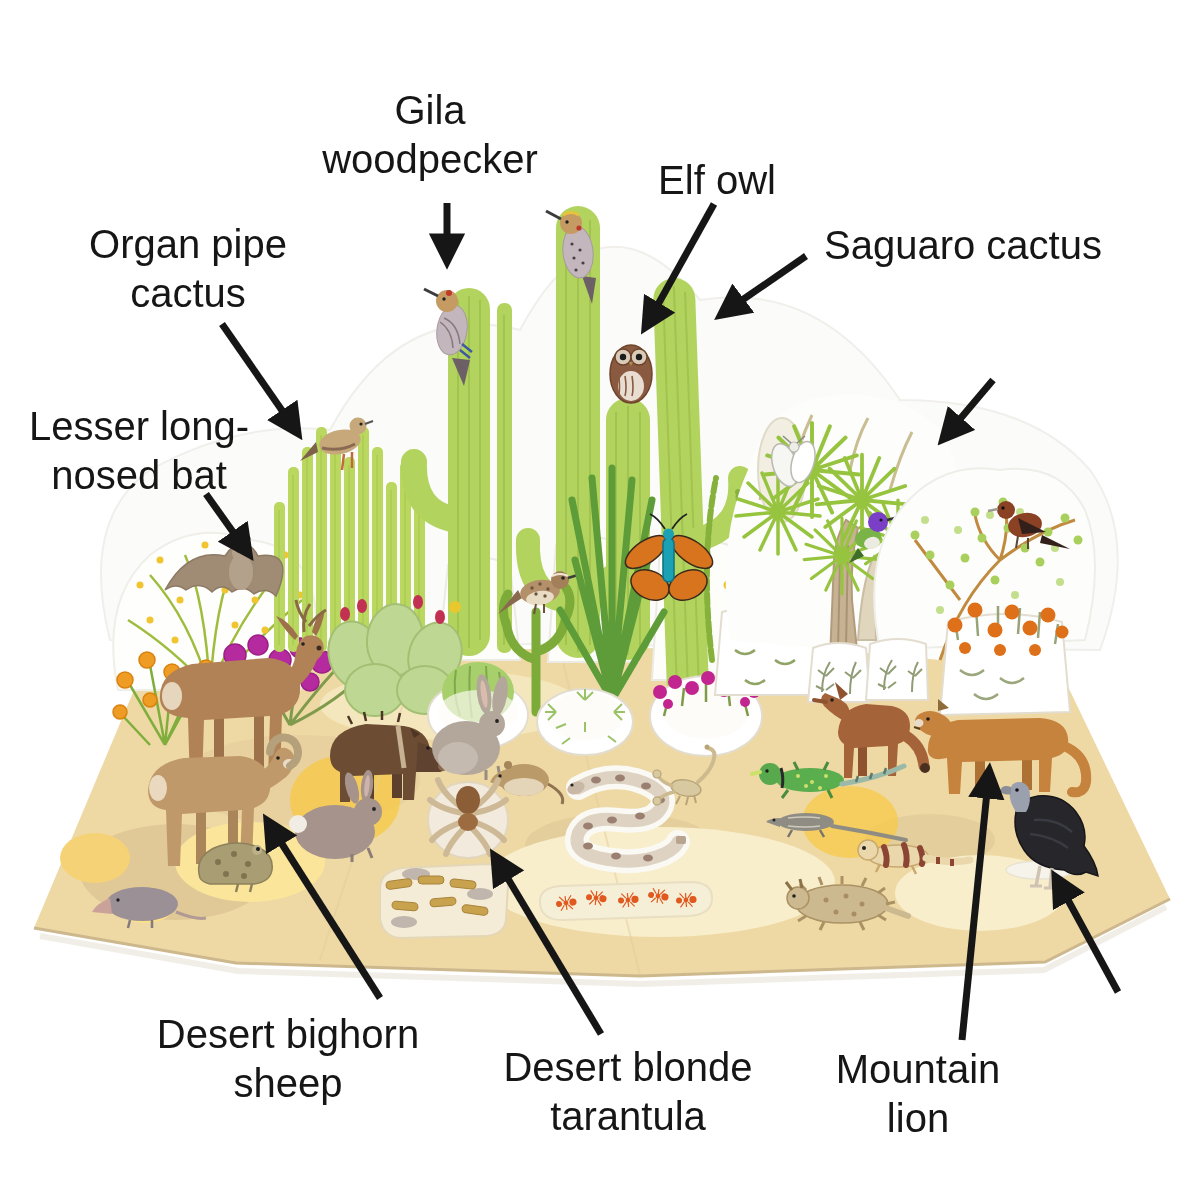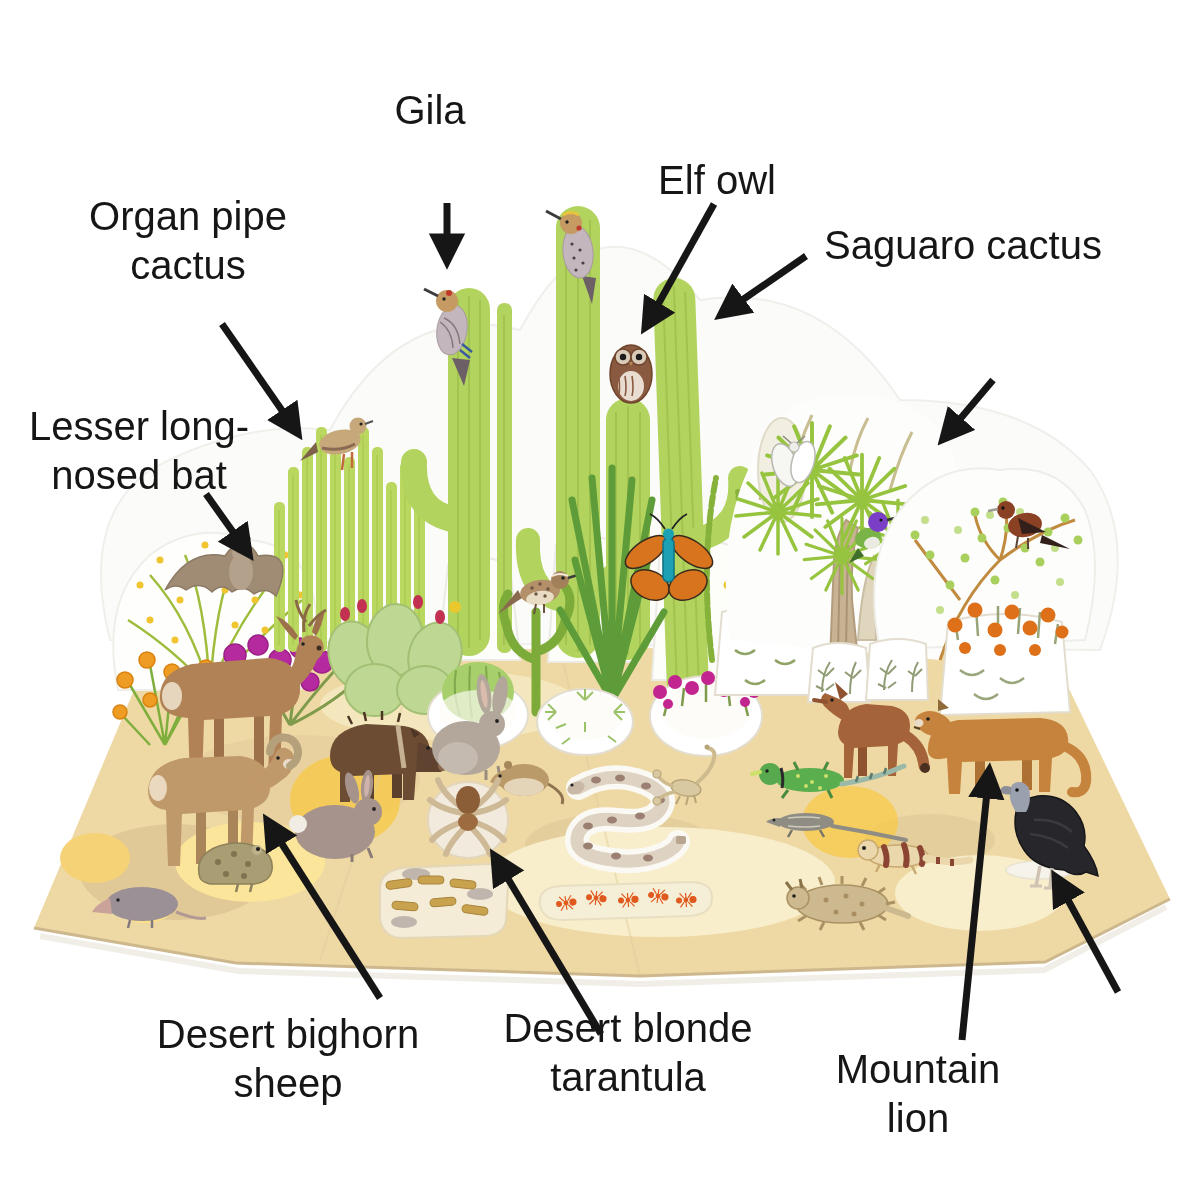--- a/index.html
+++ b/index.html
@@ -691,40 +691,41 @@
         <path d="M241,543 L248,553"></path>
     <path d="M274,832 L268,822"></path>
         <path d="M501,867 L495,857"></path>
         <path d="M988,782 L989,772"></path>
     <path d="M1061,887 L1056,878"></path>
   </g>
 </svg>
 
 <div class="lbl" style="left:430px; top:86px;">
   <span>Gila</span>
+  <span>woodpecker</span>
 </div>
 <div class="lbl" style="left:717px; top:156px;">
   <span>Elf owl</span>
 </div>
 <div class="lbl" style="left:963px; top:221px;">
   <span>Saguaro cactus</span>
 </div>
-<div class="lbl" style="left:188px; top:192px;">
+<div class="lbl" style="left:188px; top:220px;">
   <span>Organ pipe</span>
   <span>cactus</span>
 </div>
 <div class="lbl" style="left:139px; top:402px;">
   <span>Lesser long-</span>
   <span>nosed bat</span>
 </div>
 <div class="lbl" style="left:288px; top:1010px;">
   <span>Desert bighorn</span>
   <span>sheep</span>
 </div>
-<div class="lbl" style="left:628px; top:1004px;">
+<div class="lbl" style="left:628px; top:1043px;">
   <span>Desert blonde</span>
   <span>tarantula</span>
 </div>
 <div class="lbl" style="left:918px; top:1045px;">
   <span>Mountain</span>
   <span>lion</span>
 </div>
 
 </div>
 

